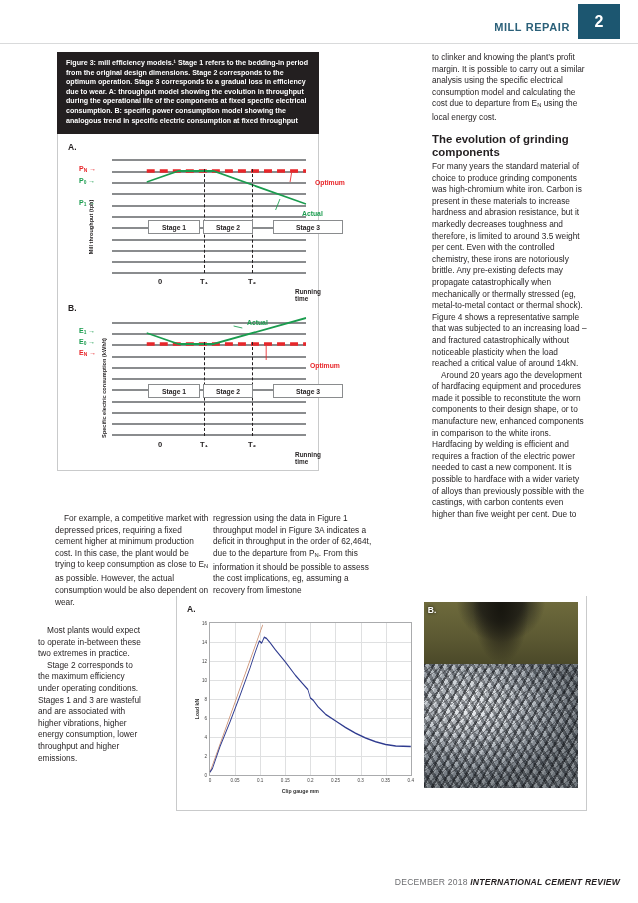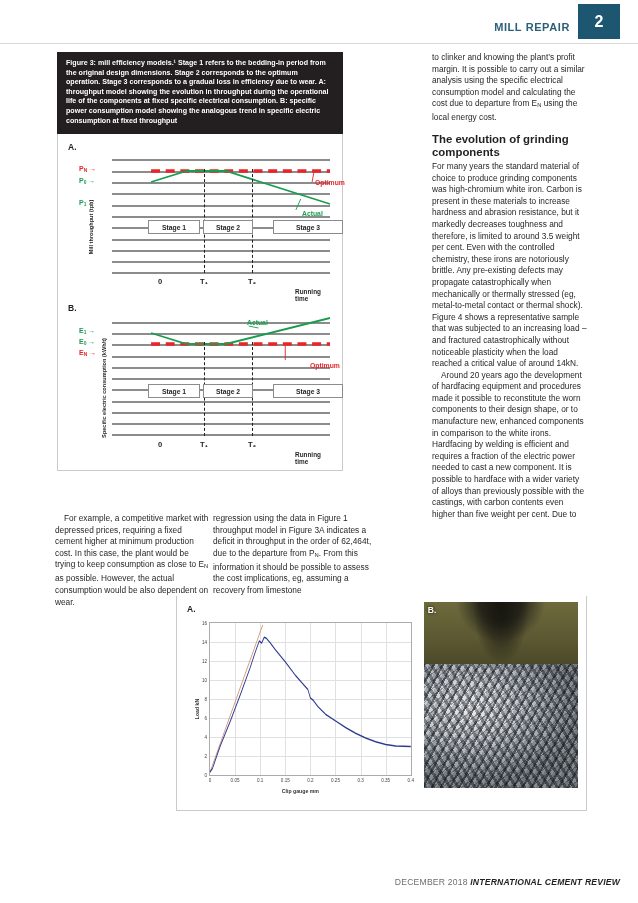--- a/index.html
+++ b/index.html
@@ -71,21 +71,21 @@
   #right-column {
     position: absolute;
     left: 432px; top: 52px;
     width: 155px;
   }
 
   
   #figure3 {
     position: absolute;
     left: 57px; top: 52px;
-    width: 286px;
+    width: 262px;
   }
   .caption-box {
     background: #231f20;
     color: #ffffff;
     font-size: 7.1px;
     font-weight: 700;
     line-height: 9.6px;
     padding: 7px 9px 8px 9px;
   }
   .fig-body {
@@ -424,20 +424,22 @@
 
 <div id="mid-col-2-head" class="bodytext">
   <p class="indent"><span>For example, a competitive market with depressed prices, requiring a fixed cement higher at minimum production cost. In this case, the plant would be trying to keep consumption as close to E</span><sub>N</sub><span> as possible. However, the actual consumption would be also dependent on wear.</span></p>
 </div>
 
 <div id="mid-col-2" class="bodytext">
   <p><span>regression using the data in Figure 1 throughput model in Figure 3A indicates a deficit in throughput in the order of 62,464t, due to the departure from P</span><sub>N</sub><span>. From this information it should be possible to assess the cost implications, eg, assuming a recovery from limestone</span></p>
 </div>
 
 <div id="mid-col-1b" class="bodytext">
+  <p class="indent">Most plants would expect to operate in-between these two extremes in practice.</p>
+  <p class="indent">Stage 2 corresponds to the maximum efficiency under operating conditions. Stages 1 and 3 are wasteful and are associated with higher vibrations, higher energy consumption, lower throughput and higher emissions.</p>
 </div>
 
 <div id="figure4">
   <div id="fig4-body">
 
     <div id="fig4-panelA">
       <div class="panel-letter">A.</div>
       <div id="ss-chart">
         <div id="ss-ytitle">Load kN</div>
         <div id="ss-plot">

